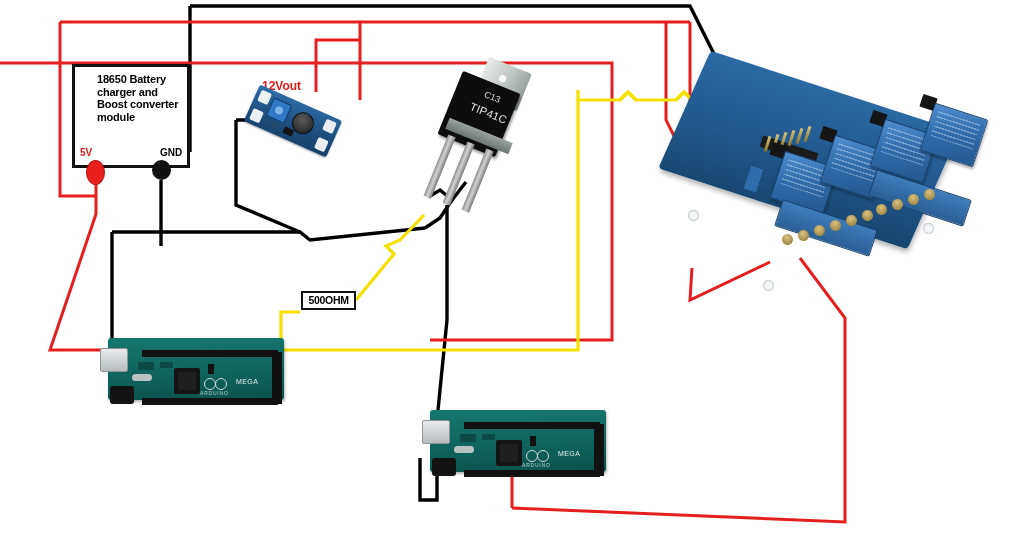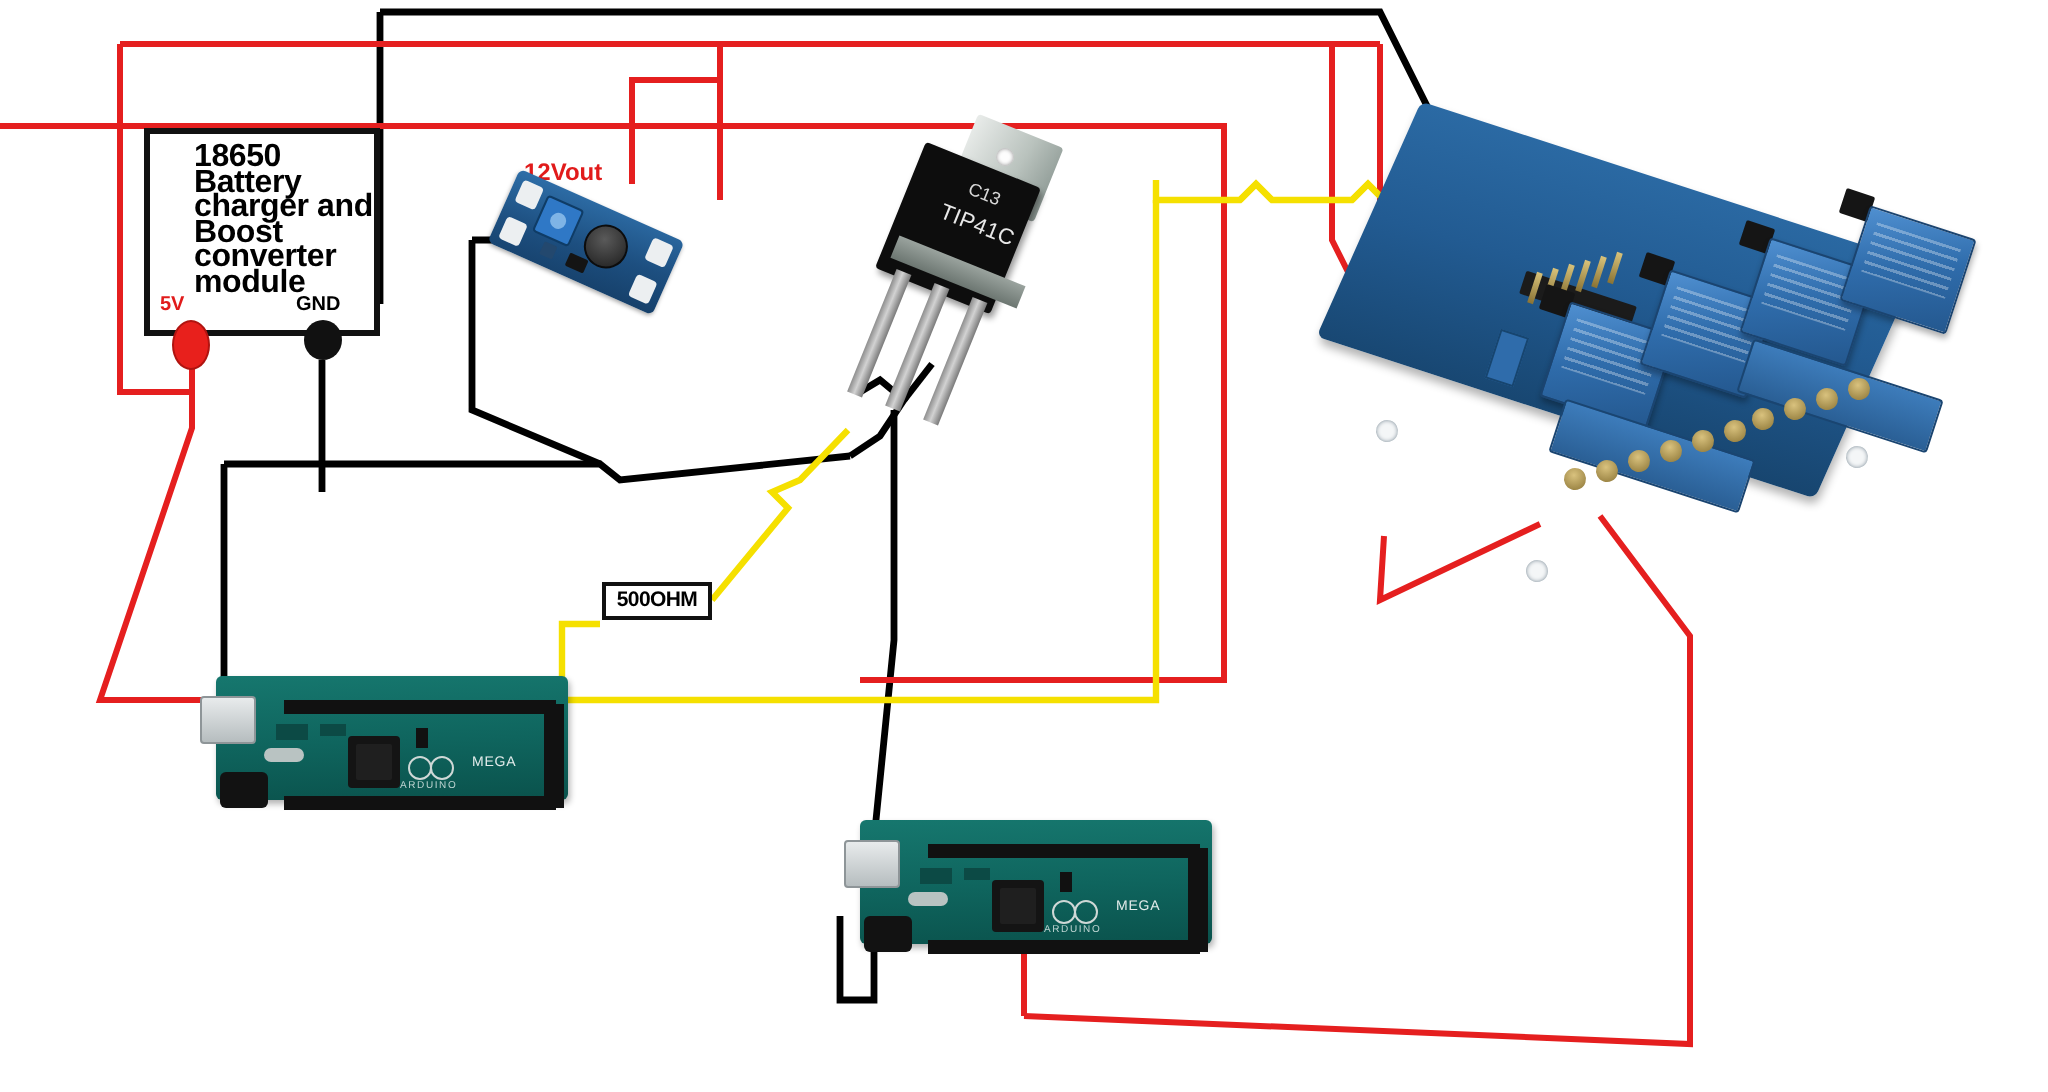--- a/index.html
+++ b/index.html
@@ -3,24 +3,24 @@
 <meta charset="utf-8">
 <style>
   html,body{margin:0;padding:0;background:#fff;}
   body{width:1024px;height:546px;overflow:hidden;font-family:"Liberation Sans",sans-serif;}
   #stage{position:relative;width:1024px;height:546px;background:#ffffff;}
   #wires{position:absolute;left:0;top:0;width:1024px;height:546px;}
   .comp{position:absolute;}
 
   
   #battery-box{left:72px;top:64px;width:118px;height:104px;border:3px solid #111;background:#fff;box-sizing:border-box;}
-  #battery-box .btext{position:absolute;left:22px;top:6px;width:92px;font-size:16px;font-weight:bold;color:#000;line-height:12.6px;letter-spacing:-0.2px;}
+  #battery-box .btext{position:absolute;left:22px;top:6px;width:92px;font-size:11px;font-weight:bold;color:#000;line-height:12.6px;letter-spacing:-0.2px;}
   .node-label{position:absolute;font-size:10px;font-weight:bold;}
   #lbl-5v{left:80px;top:147px;color:#e11b1b;}
-  #lbl-gnd{left:148px;top:147px;color:#000;}
+  #lbl-gnd{left:160px;top:147px;color:#000;}
   #node-5v{left:86px;top:160px;width:17px;height:23px;border-radius:50%;background:#e8201c;border:1px solid #b01410;}
   #node-gnd{left:152px;top:160px;width:19px;height:20px;border-radius:50%;background:#111;}
 
   
   #lbl-12vout{left:262px;top:79px;color:#e11b1b;font-size:12px;font-weight:bold;}
 
   
   #resistor-box{left:301px;top:291px;width:55px;height:19px;border:2.5px solid #111;background:#fff;box-sizing:border-box;}
   #resistor-box span{display:block;text-align:center;font-size:10.5px;font-weight:bold;line-height:14px;color:#000;letter-spacing:-0.3px;}
 

